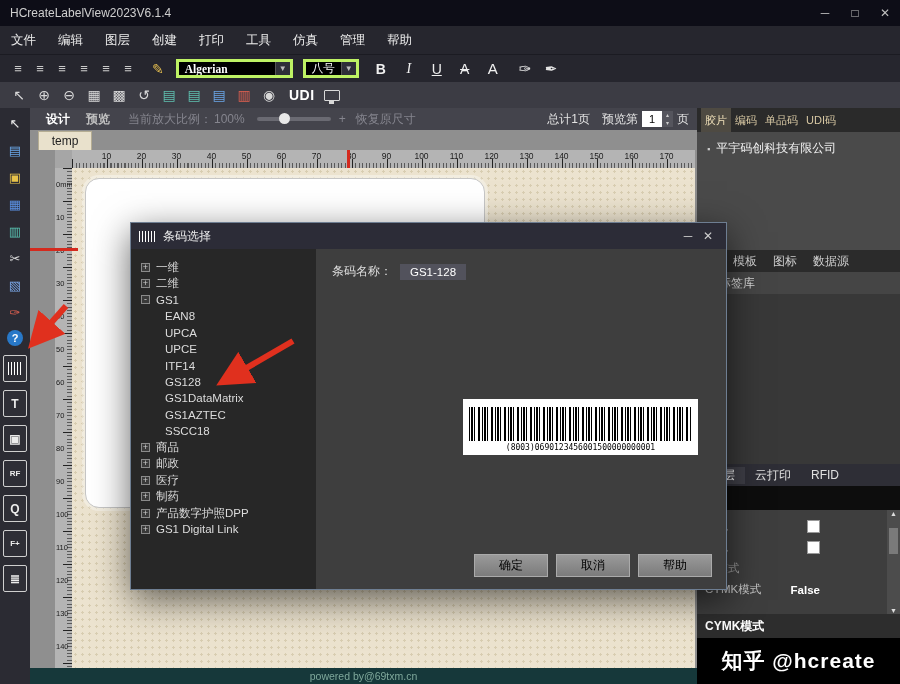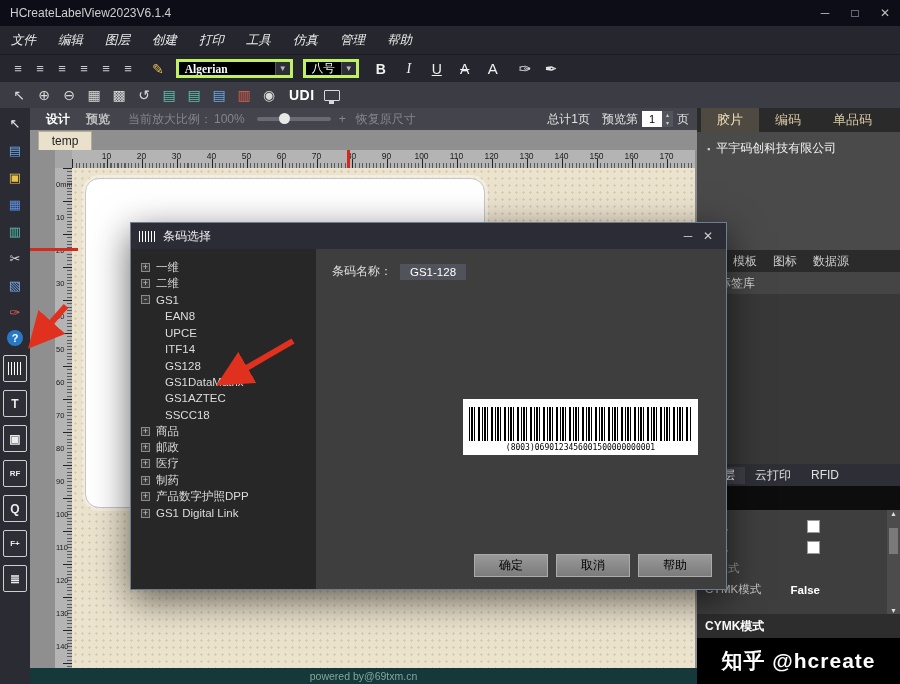--- a/index.html
+++ b/index.html
@@ -7,21 +7,21 @@
   .app {
     position:relative; width:900px; height:684px; overflow:hidden;
     background:#8b5cf6; font-family:"Liberation Sans", sans-serif;
     color:#ddd; font-size:12px; user-select:none;
   }
   
   .titlebar { height:26px; background:#0d0d17; display:flex; align-items:center; padding-left:10px; color:#cfcfcf; font-size:12px; }
   .win-controls { margin-left:auto; display:flex; }
   .win-controls span { width:30px; text-align:center; color:#bfbfbf; font-size:12px; cursor:default; }
   
-  .menubar { height:28px; background:#26262e; display:flex; align-items:center;font-style:italic; }
+  .menubar { height:28px; background:#26262e; display:flex; align-items:center; }
   .menubar span { padding:0 11px; line-height:28px; color:#ececec; font-size:12.5px; }
   
   .formatbar { height:28px; background:#26262e; border-top:1px solid #1b1b22; display:flex; align-items:center; padding-left:8px; gap:4px; }
   .align-icons { display:flex; gap:2px; margin-right:10px; }
   .align-icons span { width:20px; text-align:center; color:#c9c9c9; font-size:13px; }
   .pen-glyph { color:#e8c050; font-size:14px; margin-right:8px; }
   .combo { display:flex; align-items:center; background:#000; border:3px solid #bef264; height:19px; margin-right:6px; }
   .combo .val { padding:0 6px; color:#fff; font-size:11.5px; white-space:nowrap; }
   .combo.fontc .val { font-family:"Liberation Serif", serif; font-weight:bold; width:96px; overflow:hidden; }
   .combo .arrow { width:15px; height:100%; background:#2e2e38; color:#bbb; font-size:8px; display:flex; align-items:center; justify-content:center; border-left:1px solid #555; }
@@ -103,21 +103,21 @@
   .bc-name-val { background:#52525c; color:#fff; font-size:11.5px; padding:2px 10px; min-width:64px; }
   .bc-box { position:absolute; left:147px; top:150px; width:235px; height:56px; background:#fff; display:flex; flex-direction:column; align-items:center; justify-content:flex-end; padding:4px 6px 3px; }
   .bc-bars { width:100%; height:34px;
     background:repeating-linear-gradient(90deg,#000 0 1px,#fff 1px 2px,#000 2px 4px,#fff 4px 5px,#000 5px 6px,#fff 6px 9px,#000 9px 11px,#fff 11px 13px); }
   .bc-text { font-family:"DejaVu Sans Mono", monospace; font-size:8px; color:#000; margin-top:2px; white-space:nowrap; }
   .dlg-buttons { position:absolute; bottom:12px; right:14px; display:flex; gap:8px; }
   .dlg-buttons .btn { width:74px; height:23px; background:linear-gradient(#9a9a9a,#7b7b7b); border:1px solid #aaa; color:#000; font-size:12px; text-align:center; line-height:21px; }
   
   .rp { width:203px; background:#3a3a3a; display:flex; flex-direction:column; flex:none; }
   .rp-tabs1 { height:24px; background:#2a2a2a; display:flex; align-items:center; padding-left:4px; flex:none; }
-  .rp-tabs1 span { padding:0 16px; color:#d9c9a4; font-size:13px; line-height:24px; white-space:nowrap; }
+  .rp-tabs1 span { padding:0 4px; color:#d9c9a4; font-size:11px; line-height:24px; white-space:nowrap; }
   .rp-tabs1 span:first-child { background:#4e4a42; color:#f4e4bc; }
   .rp-company { height:118px; background:#4a4a4a; padding:8px 10px; color:#f2f2f2; font-size:12px; flex:none; }
   .rp-company .node-icon { color:#ccc; margin-right:6px; font-size:9px; }
   .rp-tabs2 { height:22px; background:#2b2b2b; display:flex; align-items:center; flex:none; }
   .rp-tabs2 span { padding:0 8px; color:#cfcfcf; font-size:12px; white-space:nowrap; }
   .rp-library { height:22px; background:#454545; color:#d8d8d8; font-size:12px; padding-left:10px; line-height:22px; flex:none; }
   .rp-dark { flex:1; background:#383838; }
   .rp-tabs3 { height:22px; background:#2e2e36; display:flex; align-items:center; padding-left:4px; flex:none; }
   .rp-tabs3 span { padding:0 10px; color:#e0e0e0; font-size:12px; }
   .rp-tabs3 span:first-child { background:#3e3e46; color:#fff; }
@@ -392,20 +392,23 @@
             <div class="trow">
             <span class="exp">-</span>
             <span>GS1</span>
           </div>
           </div>
         <div>
             <div class="trow child">
             <span>EAN8</span>
           </div>
             <div class="trow child">
+            <span>UPCA</span>
+          </div>
+            <div class="trow child">
             <span>UPCE</span>
           </div>
             <div class="trow child">
             <span>ITF14</span>
           </div>
             <div class="trow child">
             <span>GS128</span>
           </div>
             <div class="trow child">
             <span>GS1DataMatrix</span>

